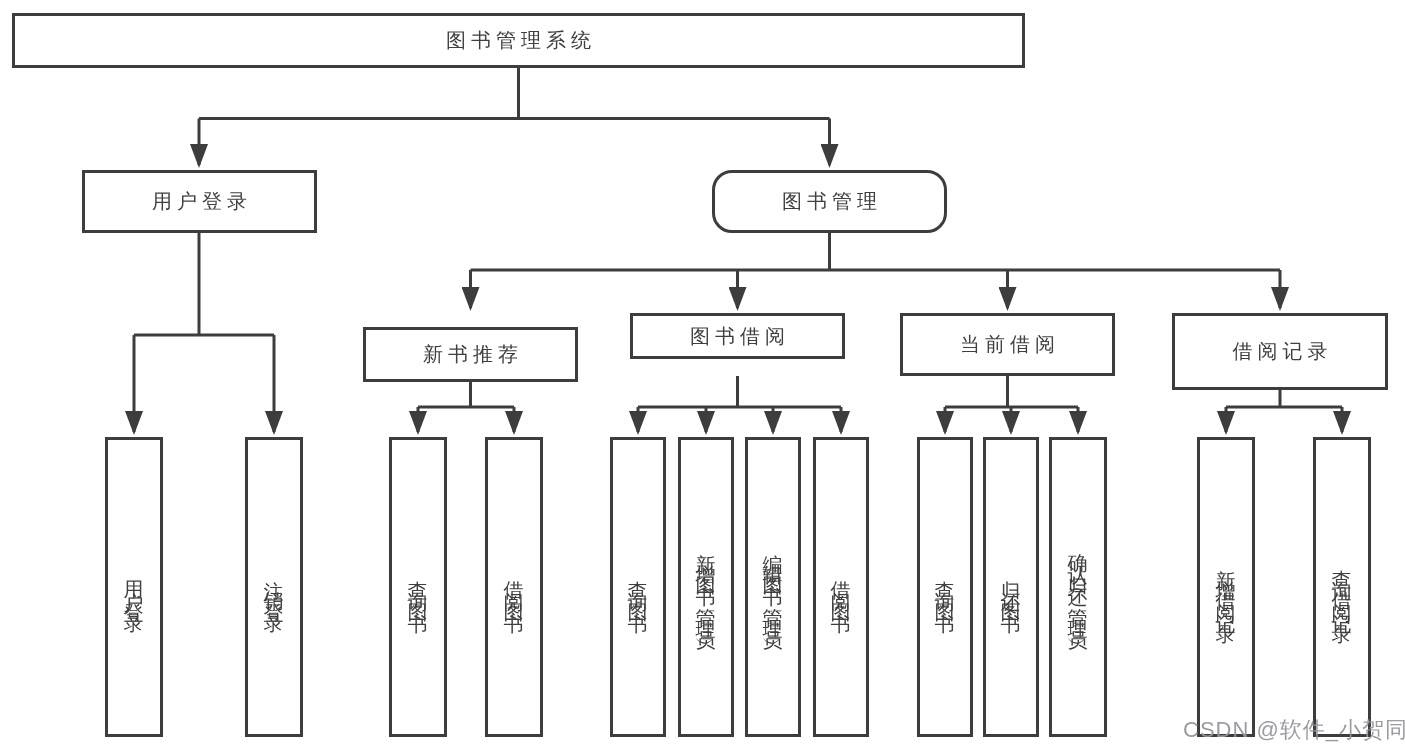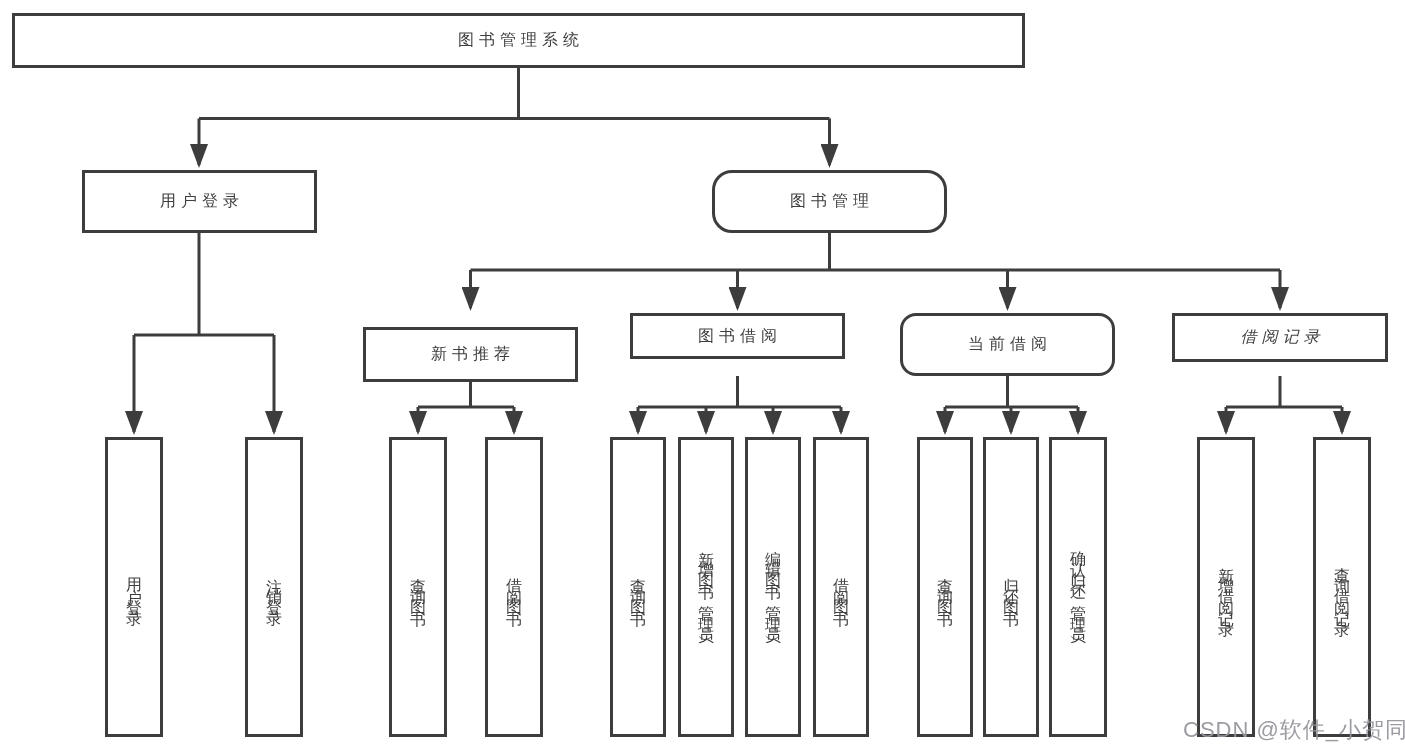--- a/index.html
+++ b/index.html
@@ -25,21 +25,21 @@
     pointer-events:none;
   }
   .node{
     position:absolute;
     background:#fff;
     border:3px solid var(--line);
     display:flex;
     align-items:center;
     justify-content:center;
     color:var(--text);
-    font-size:16px;
+    font-size:20px;
   }
   .node .lbl{
     letter-spacing:5px;
     text-indent:5px;
     white-space:nowrap;
   }
   .node .lbl.v{
     writing-mode:vertical-rl;
     text-orientation:mixed;
     letter-spacing:11px;
@@ -47,22 +47,22 @@
     line-height:1;
   }
   
   #n-root{left:12px;top:13px;width:1013px;height:55px;}
   
   #n-user-login{left:82px;top:170px;width:235px;height:63px;}
   #n-book-mgmt{left:712px;top:170px;width:235px;height:63px;border-radius:20px;}
   
   #n-new-book{left:363px;top:327px;width:215px;height:55px;}
   #n-book-borrow{left:630px;top:313px;width:215px;height:46px;}
-  #n-current-borrow{left:900px;top:313px;width:215px;height:63px;border-radius:16px;}
-  #n-borrow-record{left:1172px;top:313px;width:216px;height:49px;font-style:italic;}
+  #n-current-borrow{left:900px;top:313px;width:215px;height:63px;}
+  #n-borrow-record{left:1172px;top:313px;width:216px;height:77px;}
   
   .leaf{top:437px;height:300px;}
   #l-1a{left:105px;width:58px;}
   #l-1b{left:245px;width:58px;}
   #l-2a{left:389px;width:58px;}
   #l-2b{left:485px;width:58px;}
   #l-3a{left:610px;width:56px;}
   #l-3b{left:678px;width:56px;}
   #l-3c{left:745px;width:56px;}
   #l-3d{left:813px;width:56px;}

